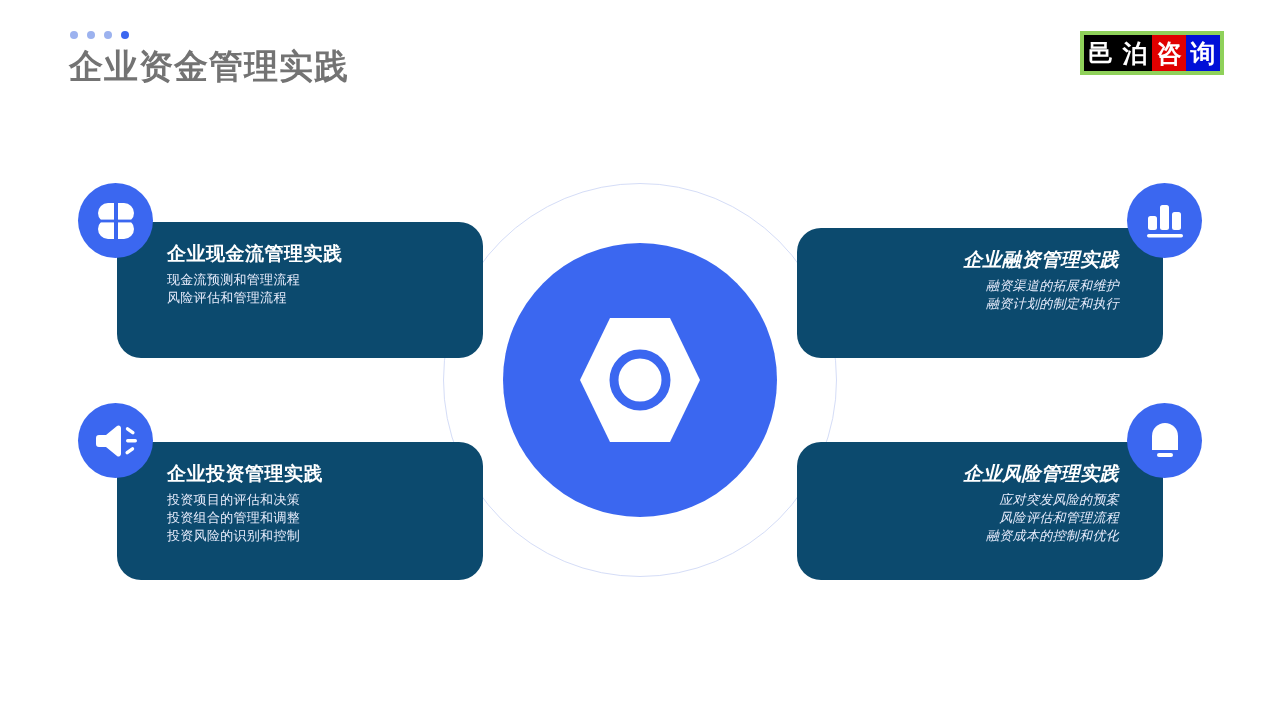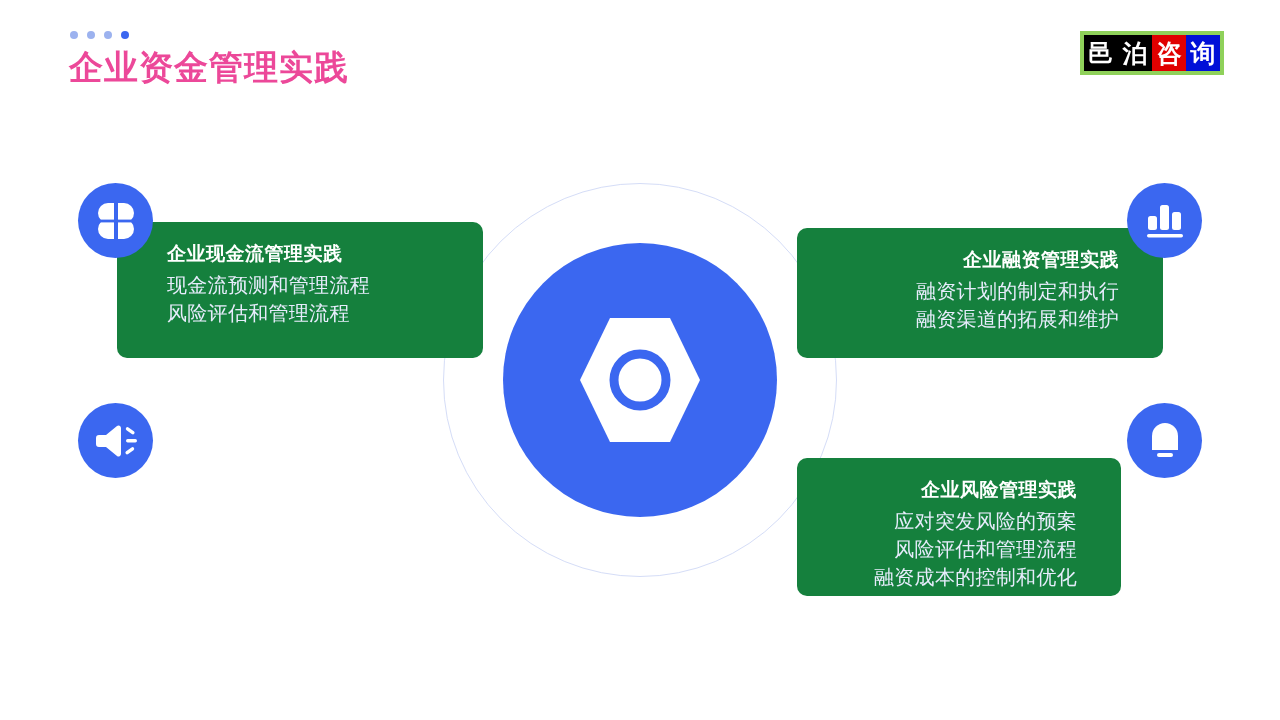--- a/index.html
+++ b/index.html
@@ -38,24 +38,25 @@
   .dots .dot.dot-accent {
     background: #3b67f0;
   }
 
   .slide-title {
     position: absolute;
     left: 69px;
     top: 47px;
     font-size: 34px;
     font-weight: bold;
-    color: #ec4899;
+    color: #737373;
     letter-spacing: 1px;
     line-height: 1.2;
     white-space: nowrap;
+    font-family: Liberation Serif, serif;
   }
 
   
   .logo {
     position: absolute;
     right: 56px;
     top: 31px;
     border: 4px solid #8fd15a;
     background: #000000;
     display: flex;
@@ -102,50 +103,50 @@
     position: absolute;
     left: 570px;
     top: 310px;
     width: 140px;
     height: 140px;
   }
 
   
   .card {
     position: absolute;
-    background: #15803d;
-    border-radius: 10px;
+    background: #0c4a6e;
+    border-radius: 24px;
     box-sizing: border-box;
     padding: 18px 26px 29px 26px;
     color: #ffffff;
   }
   .card .card-title {
     font-size: 19px;
     font-weight: bold;
     color: #ffffff;
     line-height: 1.45;
     letter-spacing: 0.5px;
   }
   .card .card-lines {
     margin-top: 3px;
   }
   .card .card-line {
-    font-size: 20px;
+    font-size: 13px;
     color: #e7ecfc;
     line-height: 1.42;
     letter-spacing: 0.3px;
   }
   .card.align-left  { text-align: left; }
-  .card.align-right { text-align: right; }
+  .card.align-right { text-align: right; font-style: italic; }
 
   
   #card-cashflow  { left: 117px; top: 222px; width: 366px; height: 136px; padding-left: 50px; }
   #card-financing { left: 797px; top: 228px; width: 366px; height: 130px; padding-right: 44px; }
   #card-invest    { left: 117px; top: 442px; width: 366px; height: 138px; padding-left: 50px; }
-  #card-risk      { left: 797px; top: 458px; width: 324px; height: 138px; padding-right: 44px; }
+  #card-risk      { left: 797px; top: 442px; width: 366px; height: 138px; padding-right: 44px; }
 
   
   .icon-badge {
     position: absolute;
     width: 75px;
     height: 75px;
     border-radius: 50%;
     background: #3b67f0;
     display: flex;
     align-items: center;
@@ -191,25 +192,33 @@
     <div class="card-title">企业现金流管理实践</div>
     <div class="card-lines">
       <div class="card-line">现金流预测和管理流程</div>
       <div class="card-line">风险评估和管理流程</div>
     </div>
   </div>
 
   <div class="card align-right" id="card-financing">
     <div class="card-title">企业融资管理实践</div>
     <div class="card-lines">
+      <div class="card-line">融资渠道的拓展和维护</div>
       <div class="card-line">融资计划的制定和执行</div>
-      <div class="card-line">融资渠道的拓展和维护</div>
-    </div>
-  </div>
-
+    </div>
+  </div>
+
+  <div class="card align-left" id="card-invest">
+    <div class="card-title">企业投资管理实践</div>
+    <div class="card-lines">
+      <div class="card-line">投资项目的评估和决策</div>
+      <div class="card-line">投资组合的管理和调整</div>
+      <div class="card-line">投资风险的识别和控制</div>
+    </div>
+  </div>
 
   <div class="card align-right" id="card-risk">
     <div class="card-title">企业风险管理实践</div>
     <div class="card-lines">
       <div class="card-line">应对突发风险的预案</div>
       <div class="card-line">风险评估和管理流程</div>
       <div class="card-line">融资成本的控制和优化</div>
     </div>
   </div>
 

